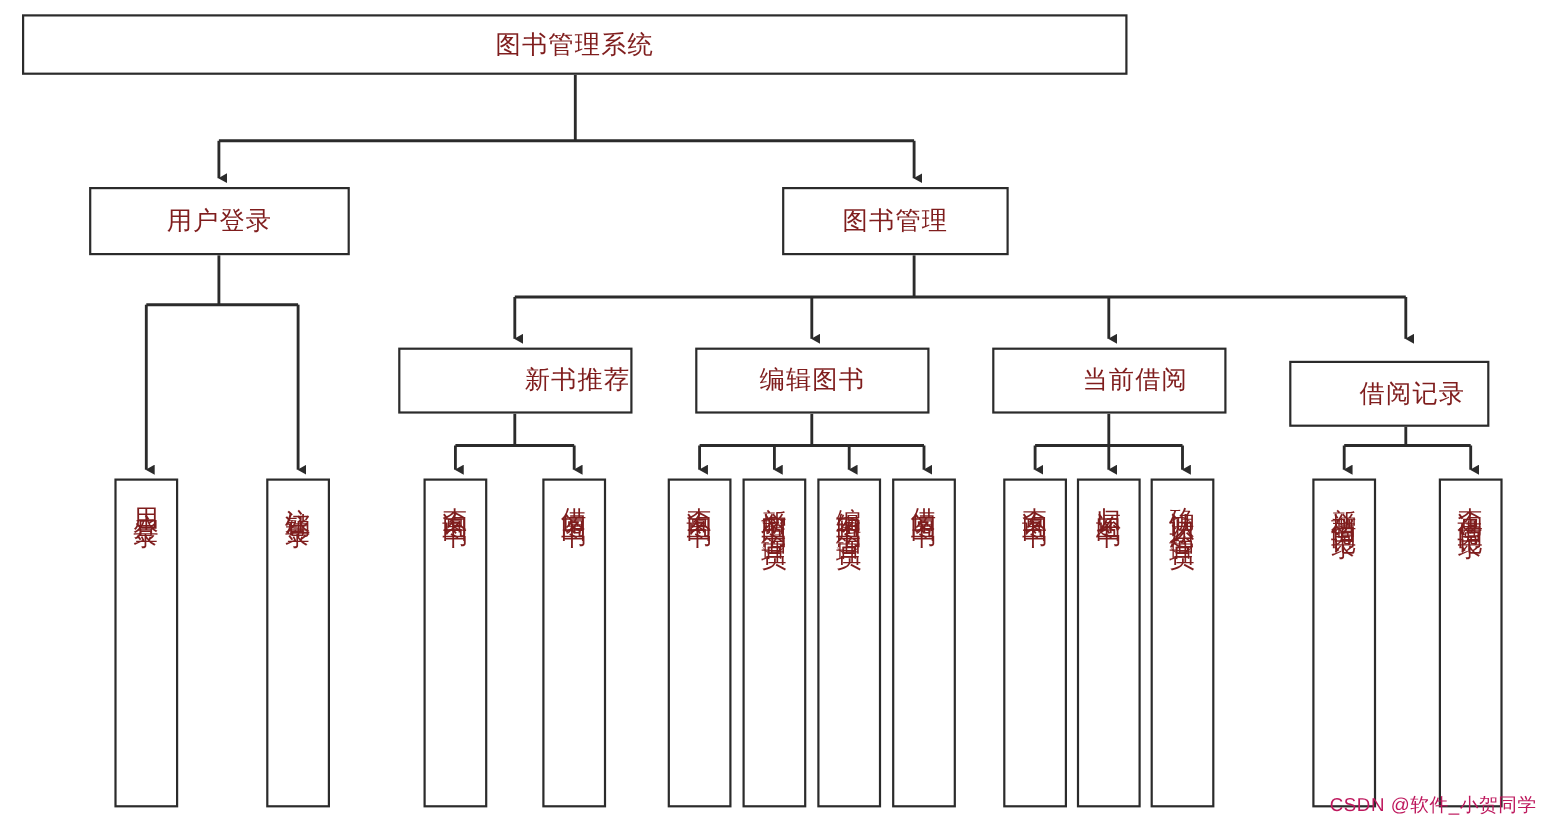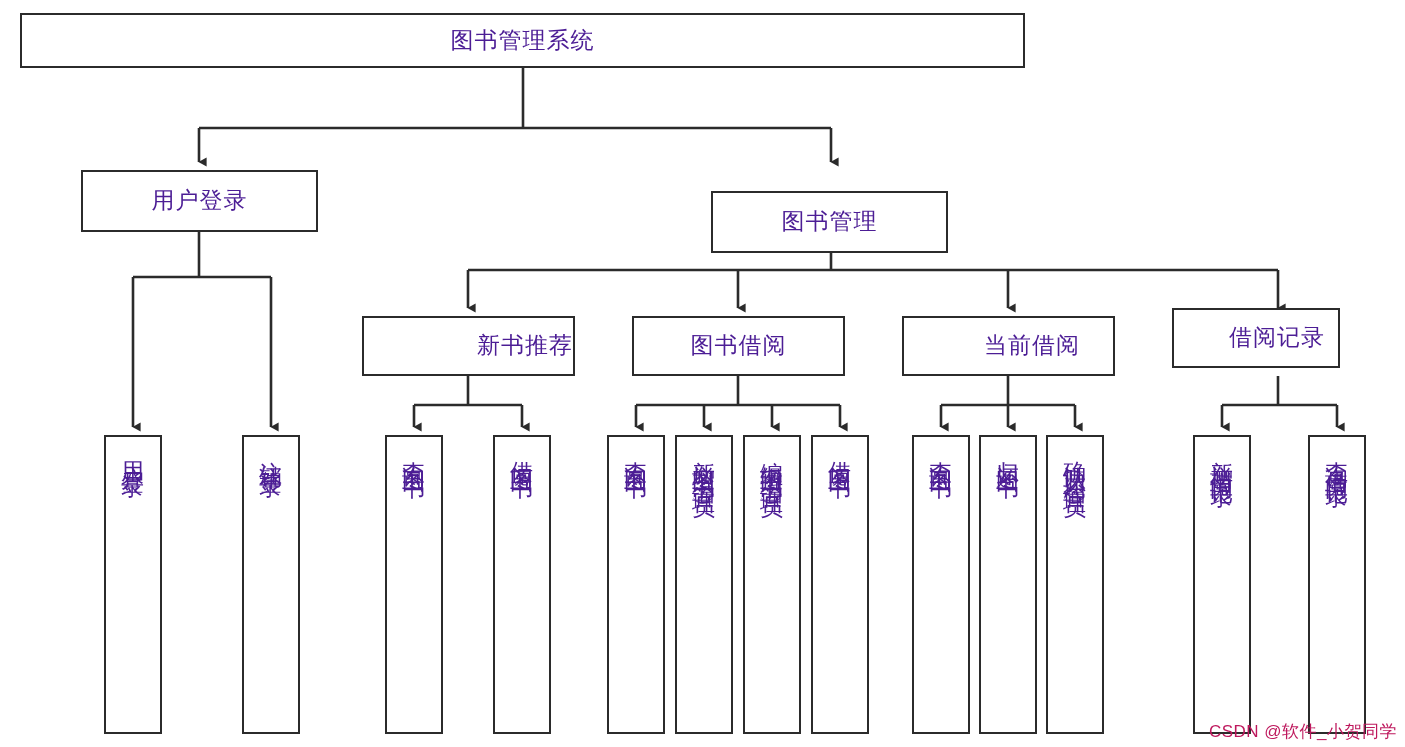--- a/index.html
+++ b/index.html
@@ -27,21 +27,21 @@
     pointer-events: none;
   }
   .node {
     position: absolute;
     box-sizing: border-box;
     background: #ffffff;
     border: 2px solid #2b2b2b;
     display: flex;
     align-items: center;
     justify-content: center;
-    color: #4c1d95;
+    color: #7f1d1d;
     z-index: 2;
   }
   .node-label {
     display: block;
     text-align: center;
     line-height: 1.18;
     white-space: nowrap;
   }
   
   .node.horiz .node-label {
@@ -132,37 +132,37 @@
   </svg>
 
   <div class="node root horiz" style="left:20px; top:13px; width:1005px; height:55px;">
     <span class="node-label">图书管理系统</span>
   </div>
 
   <div class="node horiz" style="left:81px; top:170px; width:237px; height:62px;">
     <span class="node-label">用户登录</span>
   </div>
 
-  <div class="node horiz" style="left:711px; top:170px; width:237px; height:62px;margin-top:21px;">
+  <div class="node horiz" style="left:711px; top:170px; width:206px; height:62px;">
     <span class="node-label">图书管理</span>
   </div>
 
   <div class="node horiz" style="left:362px; top:316px; width:213px; height:60px;justify-content:flex-end;">
     <span class="node-label">新书推荐</span>
   </div>
 
   <div class="node horiz" style="left:632px; top:316px; width:213px; height:60px;">
-    <span class="node-label">图书借阅</span>
+    <span class="node-label">编辑图书</span>
   </div>
 
   <div class="node horiz" style="left:902px; top:316px; width:213px; height:60px;padding-left:47px;">
     <span class="node-label">当前借阅</span>
   </div>
 
-  <div class="node horiz" style="left:1172px; top:308px; width:168px; height:60px;padding-left:42px;">
+  <div class="node horiz" style="left:1172px; top:328px; width:182px; height:60px;padding-left:42px;">
     <span class="node-label">借阅记录</span>
   </div>
 
   <div class="node leaf" style="left:104px; top:435px; width:58px; height:299px;">
     <span class="node-label">用户登录</span>
   </div>
 
   <div class="node leaf" style="left:242px; top:435px; width:58px; height:299px;">
     <span class="node-label">注销登录</span>
   </div>

